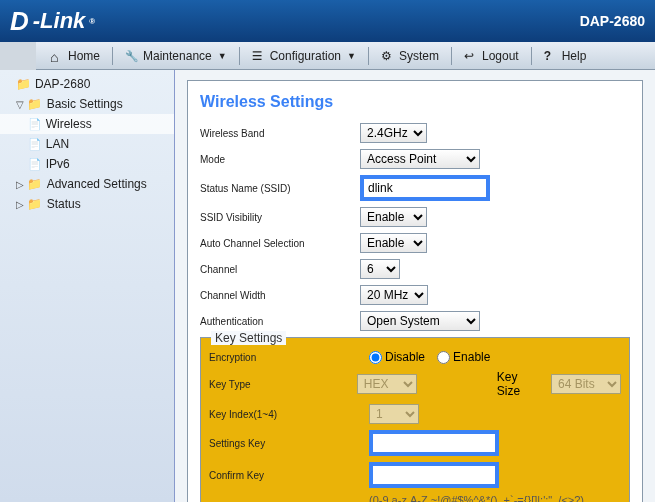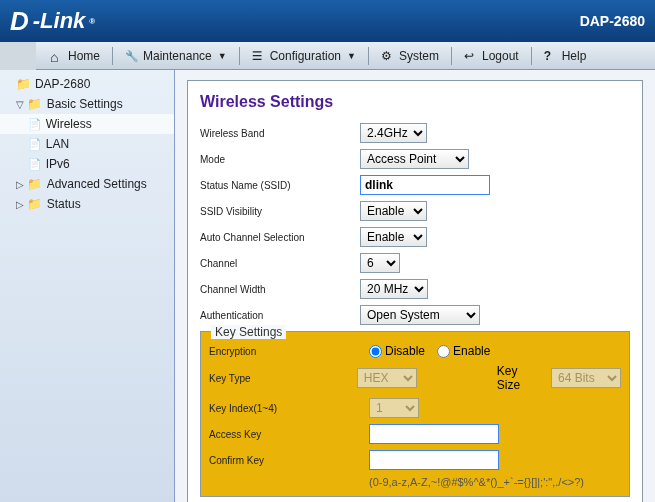--- a/index.html
+++ b/index.html
@@ -90,21 +90,21 @@
     
     .content {
       flex: 1;
       background: #f0f4f8;
       padding: 10px 12px;
       overflow-y: auto;
     }
     .page-title {
       font-size: 16px;
       font-weight: bold;
-      color: #4c1d95;
+      color: #3b82f6;
       margin-bottom: 12px;
     }
     .form-row {
       display: flex;
       align-items: center;
       margin-bottom: 6px;
     }
     .form-label {
       width: 160px;
       color: #222;
@@ -118,23 +118,22 @@
     select {
       font-size: 12px;
       padding: 1px 2px;
       border: 1px solid #8899aa;
       background: linear-gradient(to bottom, #ffffff, #e8e8e8);
       cursor: pointer;
     }
     input[type="text"] {
       font-size: 12px;
       padding: 2px 4px;
-      border: 1px solid #3b82f6;
+      border: 4px solid #3b82f6;
       background: white;
-      font-weight: bold;
     }
 
     
     .key-settings-box {
       border: 1px solid #8899aa;
       margin-top: 4px;
       padding: 8px 8px;
       background: #eab308;
       position: relative;
     }
@@ -269,21 +268,21 @@
           <select>
             <option>2.4GHz</option>
             <option>5GHz</option>
           </select>
         </div>
       </div>
 
       <div class="form-row">
         <div class="form-label">Mode</div>
         <div class="form-control">
-          <select style="width:109px;">
+          <select style="width:120px;">
             <option>Access Point</option>
             <option>WDS</option>
             <option>WDS with AP</option>
           </select>
         </div>
       </div>
 
       <div class="form-row">
         <div class="form-label">Status Name (SSID)</div>
         <div class="form-control">
@@ -379,21 +378,21 @@
         <div class="form-row">
           <div class="form-label">Key Index(1~4)</div>
           <div class="form-control">
             <select disabled="" style="width:50px; background:#e8e8e8; color:#888;">
               <option>1</option><option>2</option><option>3</option><option>4</option>
             </select>
           </div>
         </div>
 
         <div class="form-row">
-          <div class="form-label">Access Key</div>
+          <div class="form-label">Settings Key</div>
           <div class="form-control">
             <input type="text" value="" style="width: 130px;">
           </div>
         </div>
 
         <div class="form-row">
           <div class="form-label">Confirm Key</div>
           <div class="form-control">
             <input type="text" value="" style="width: 130px;">
           </div>

